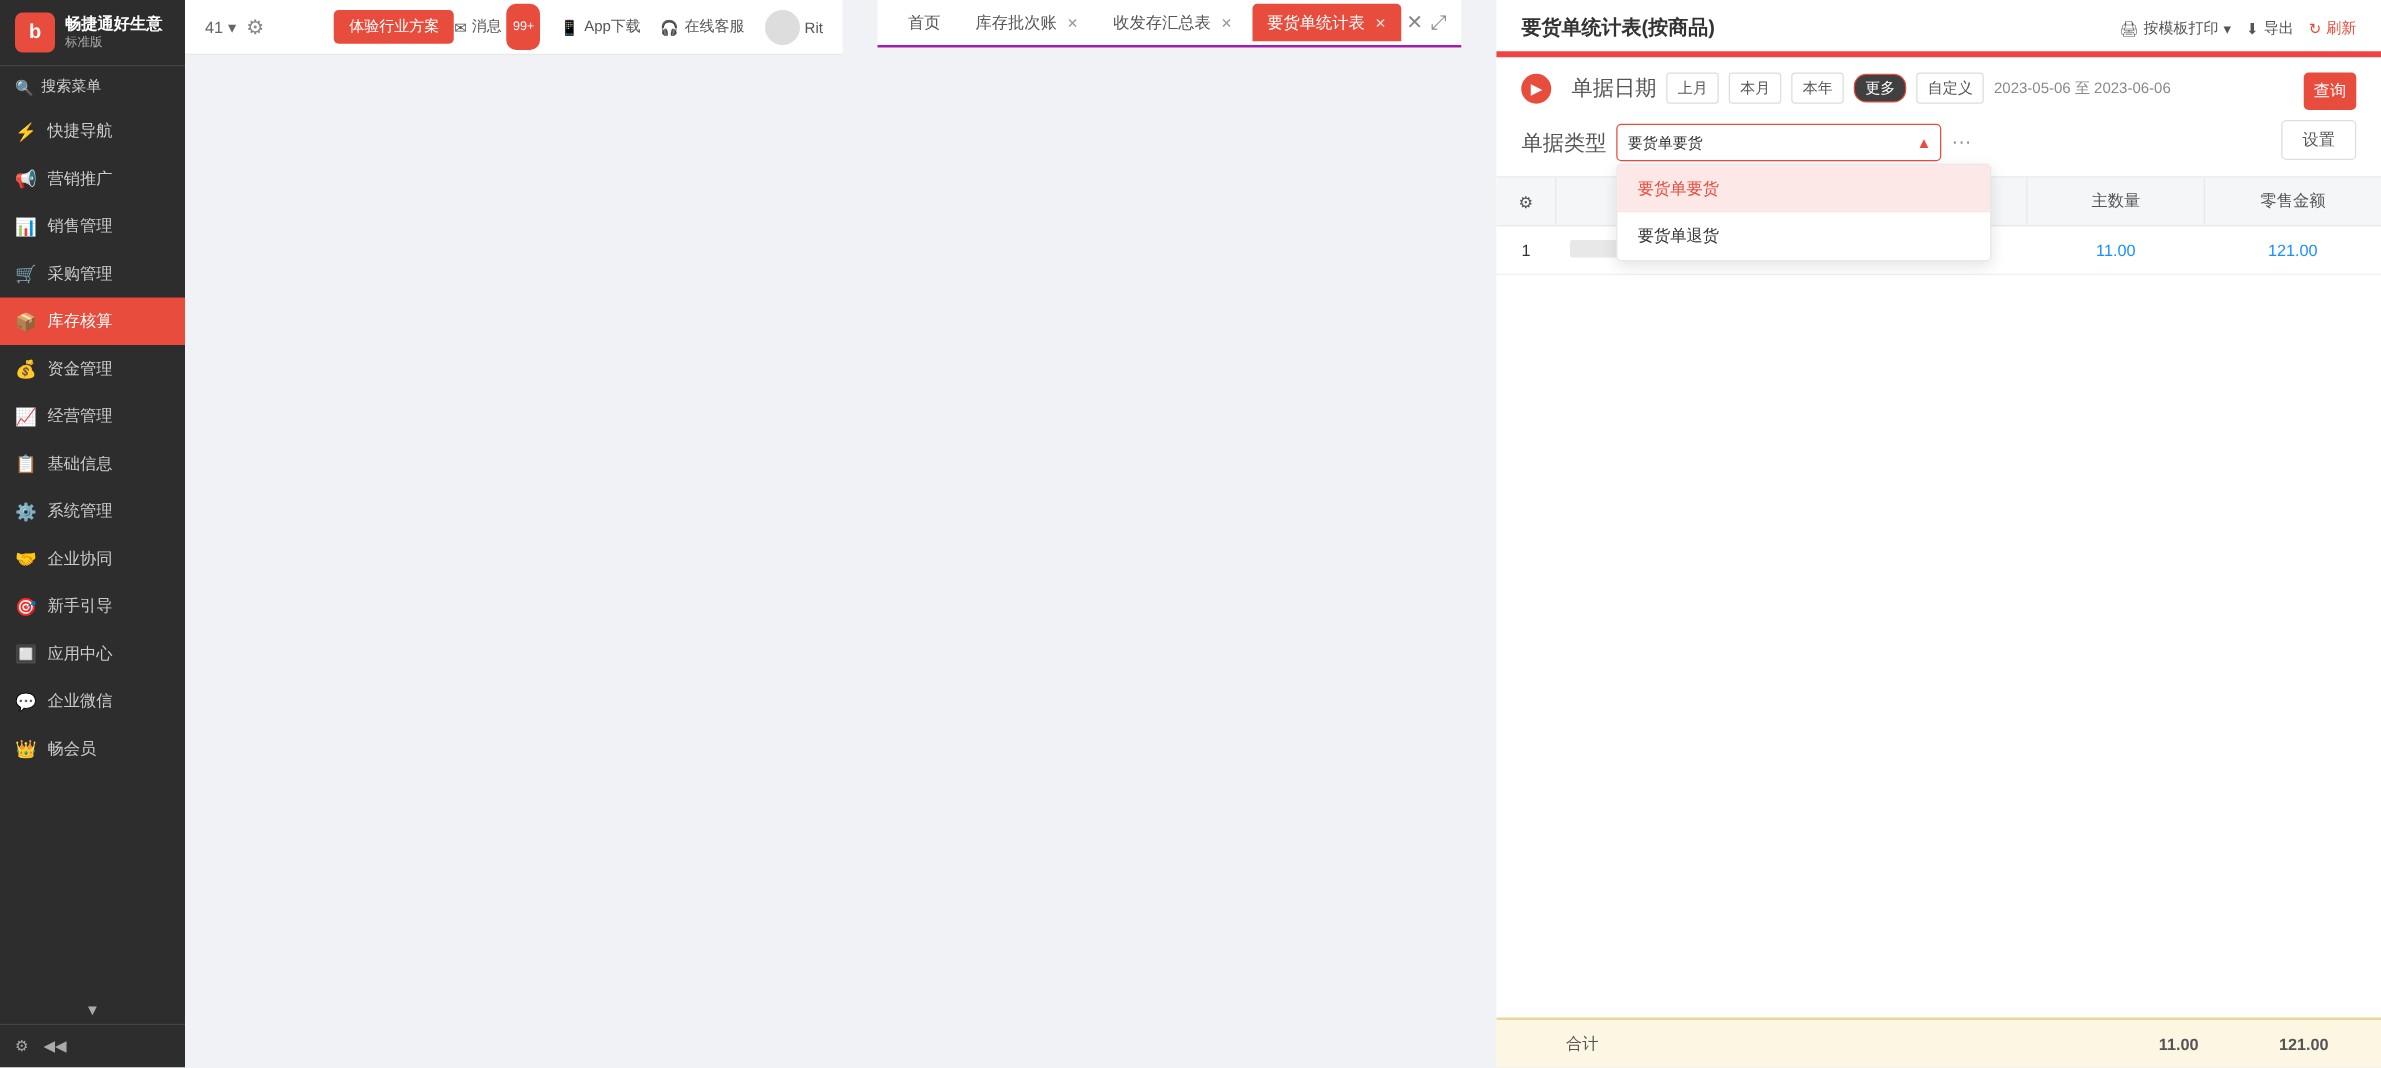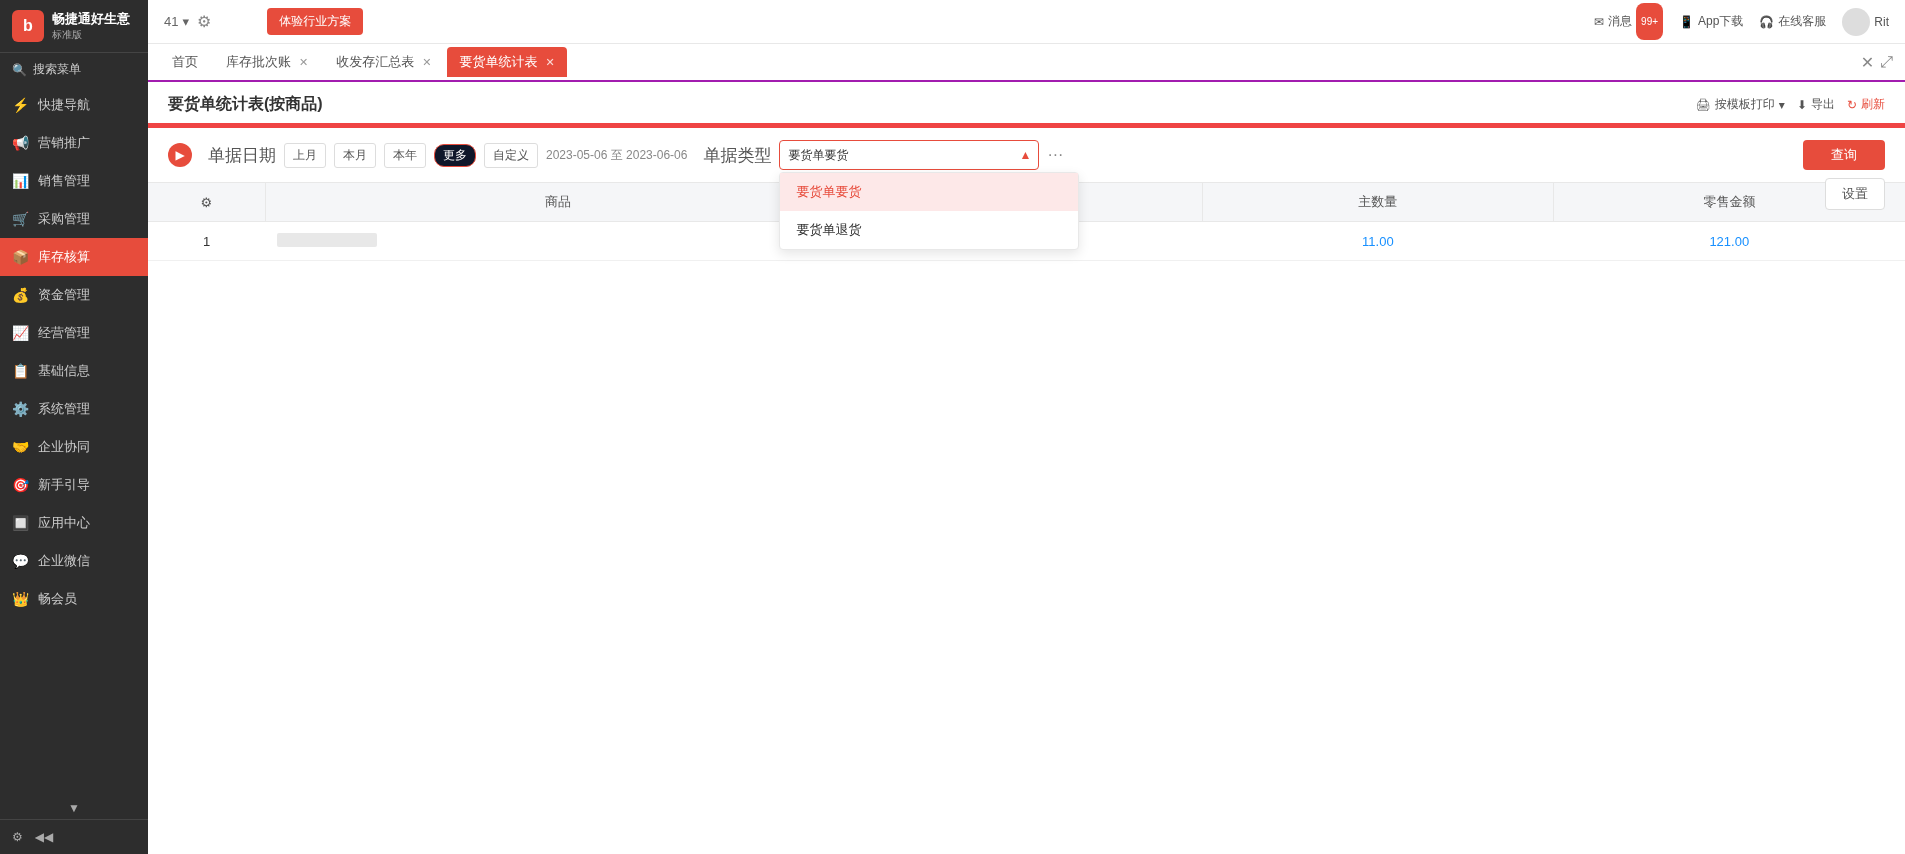--- a/index.html
+++ b/index.html
@@ -86,22 +86,23 @@
       color: #aaa;
       padding: 4px 0;
       cursor: pointer;
       font-size: 12px;
     }
 
     
     .main-content {
       flex: 1;
       display: flex;
-      flex-direction: column;
+      flex-direction: row;
       overflow: hidden;
+      gap: 28px;
     }
 
     
     .top-bar {
       background: #fff;
       height: 44px;
       display: flex;
       align-items: center;
       justify-content: space-between;
       padding: 0 16px;
@@ -277,21 +278,21 @@
     .date-btn {
       padding: 3px 8px;
       border: 1px solid #ddd;
       border-radius: 3px;
       cursor: pointer;
       font-size: 12px;
       color: #555;
       background: #fff;
     }
     .date-btn.more {
-      background: #0f172a;
+      background: #404040;
       color: #fff;
       border-color: #e74c3c;
       border-radius: 10px;
       padding: 2px 8px;
     }
     .date-btn.custom { color: #555; }
     .date-range { font-size: 12px; color: #888; }
 
     .filter-label { font-size: 17px; color: #555; white-space: nowrap; }
     .filter-input-wrap {
@@ -329,21 +330,21 @@
       border: 1px solid #ddd;
       border-radius: 4px;
       padding: 0 8px;
       font-size: 12px;
     }
 
     .btn-query {
       background: #e74c3c;
       color: #fff;
       border: none;
-      padding: 6px 28px;
+      padding: 6px 8px;
       border-radius: 4px;
       cursor: pointer;
       font-size: 13px;
       position: absolute;
       right: 20px;
       top: 12px;
     }
     .btn-settings {
       background: #fff;
       color: #555;
@@ -645,15 +646,24 @@
               <td>1</td>
               <td class="product-cell"><span class="product-placeholder"></span></td>
               <td>块</td>
               <td><a href="#" style="color:#1890ff;text-decoration:none;">11.00</a></td>
               <td><a href="#" style="color:#1890ff;text-decoration:none;">121.00</a></td>
             </tr>
           </tbody>
       </table>
     </div>
 
+    <div class="table-footer">
+      <div class="footer-total-label">
+        <span style="width:40px;display:inline-block;"></span>
+        <span>合计</span>
+      </div>
+      <div class="footer-spacer"></div>
+      <div class="footer-num">11.00</div>
+      <div class="footer-num">121.00</div>
+    </div>
 
   </div>
 </div>
 
 </body></html>

